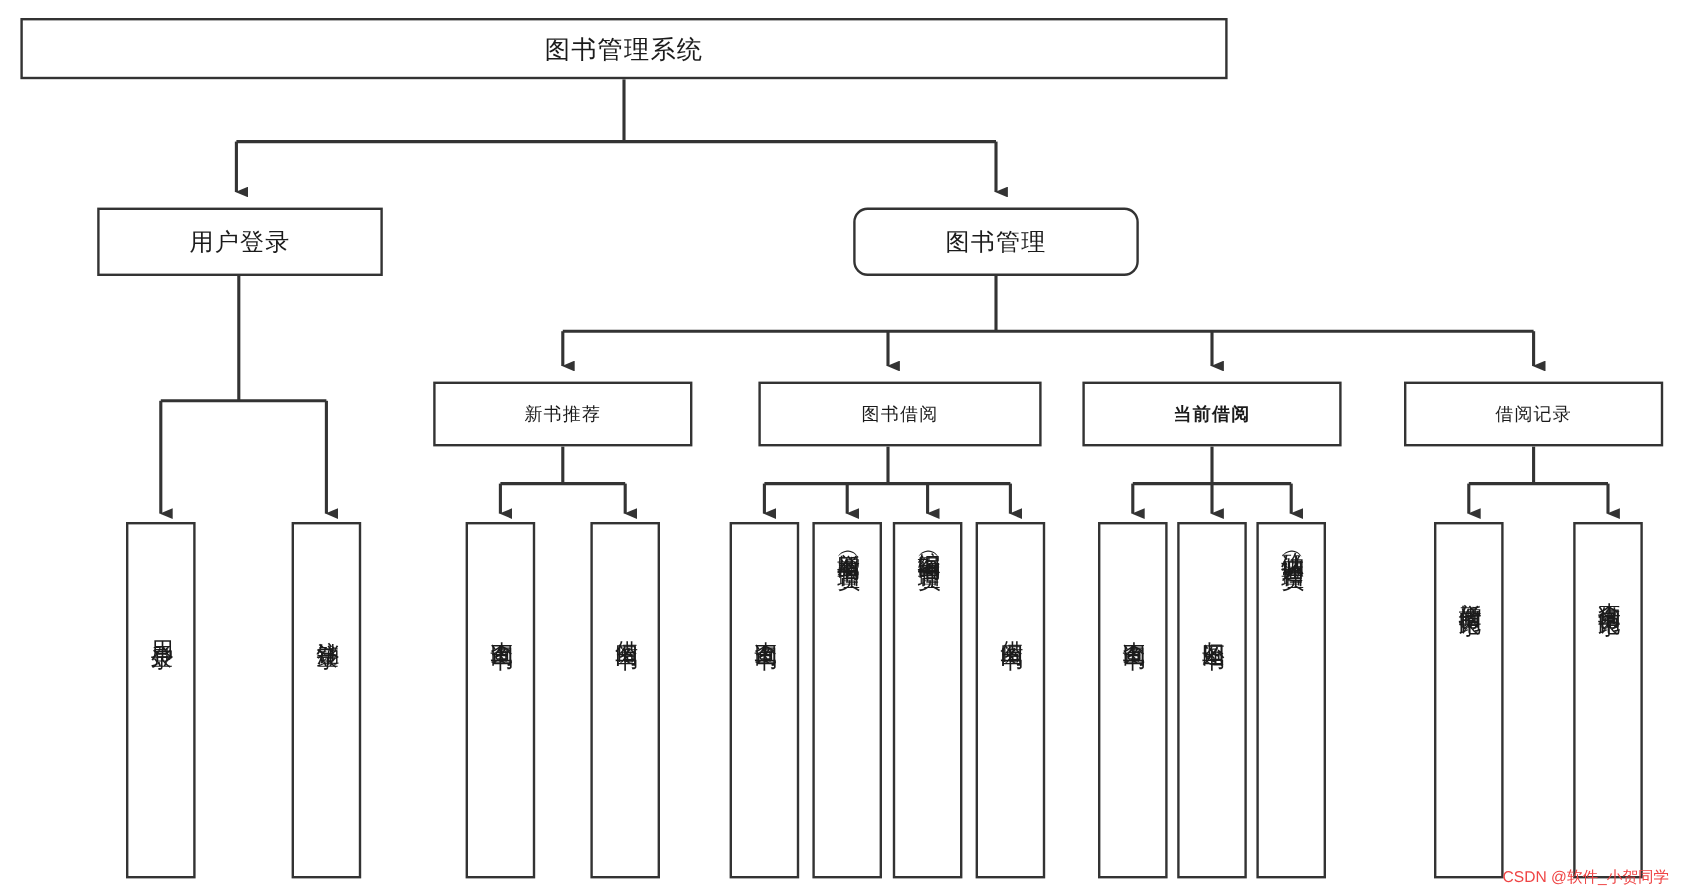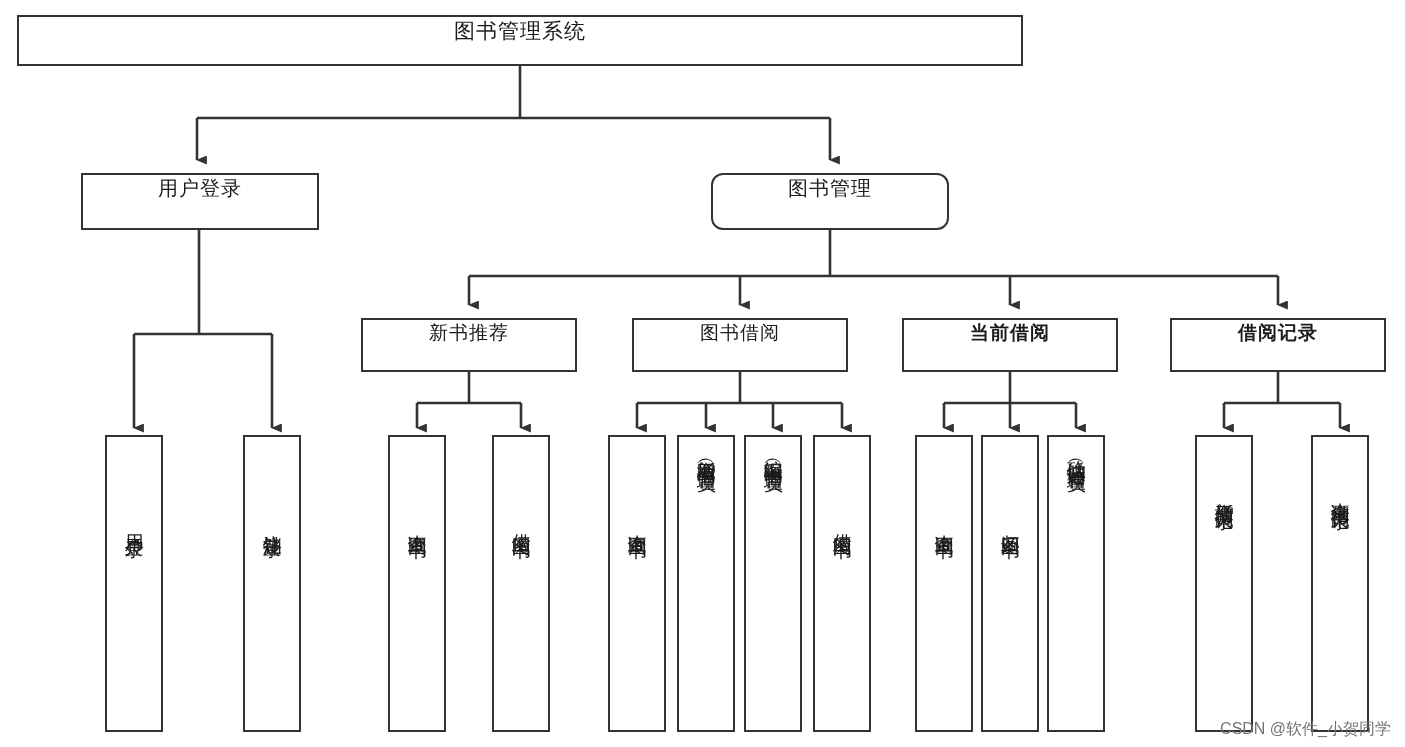--- a/index.html
+++ b/index.html
@@ -25,35 +25,35 @@
     width: 1405px;
     height: 747px;
     pointer-events: none;
   }
   .node {
     position: absolute;
     box-sizing: border-box;
     background: #ffffff;
     border: 2px solid #333333;
     display: flex;
-    align-items: flex-start;
+    align-items: center;
     justify-content: center;
     color: #1b1b1b;
     z-index: 2;
   }
   .node-root {
     font-size: 21px;
     letter-spacing: 1px;
   }
   .node-l1 {
     font-size: 20px;
     letter-spacing: 1px;
   }
   .node-l2 {
-    font-size: 19px;
+    font-size: 15px;
     letter-spacing: 1px;
   }
   .node-leaf {
     font-size: 19px;
     padding-top: 4px;
     align-items: flex-start;
     justify-content: center;
   }
   .leaf-text {
     writing-mode: vertical-rl;
@@ -69,22 +69,22 @@
   .leaf-mid .leaf-text {
     margin-top: 46px;
   }
   .leaf-tall .leaf-text {
     margin-top: 4px;
   }
   #watermark {
     position: absolute;
     right: 14px;
     bottom: 7px;
-    font-size: 16px;
-    color: #737373;
+    font-size: 13px;
+    color: #ef4444;
     z-index: 5;
     white-space: nowrap;
     font-family: "Liberation Sans", "DejaVu Sans", sans-serif;
     text-align: center;
   }
 </style>
 </head>
 <body>
 
 <div id="diagram-canvas">
@@ -148,29 +148,29 @@
   </div>
 
   <div class="node node-l1" style="left:711px; top:173px; width:238px; height:57px;border-radius:12px;">
     <span>图书管理</span>
   </div>
 
   <div class="node node-l2" style="left:361px; top:318px; width:216px; height:54px;">
     <span>新书推荐</span>
   </div>
 
-  <div class="node node-l2" style="left:632px; top:318px; width:216px; height:54px;">
+  <div class="node node-l2" style="left:632px; top:318px; width:236px; height:54px;">
     <span>图书借阅</span>
   </div>
 
   <div class="node node-l2" style="left:902px; top:318px; width:216px; height:54px;font-weight:bold;">
     <span>当前借阅</span>
   </div>
 
-  <div class="node node-l2" style="left:1170px; top:318px; width:216px; height:54px;font-weight:bold;">
+  <div class="node node-l2" style="left:1170px; top:318px; width:216px; height:54px;">
     <span>借阅记录</span>
   </div>
 
   <div class="node node-leaf leaf-short" style="left:105px; top:435px; width:58px; height:297px;">
     <span class="leaf-text">用户登录</span>
   </div>
 
   <div class="node node-leaf leaf-short" style="left:243px; top:435px; width:58px; height:297px;">
     <span class="leaf-text">注销登录</span>
   </div>

